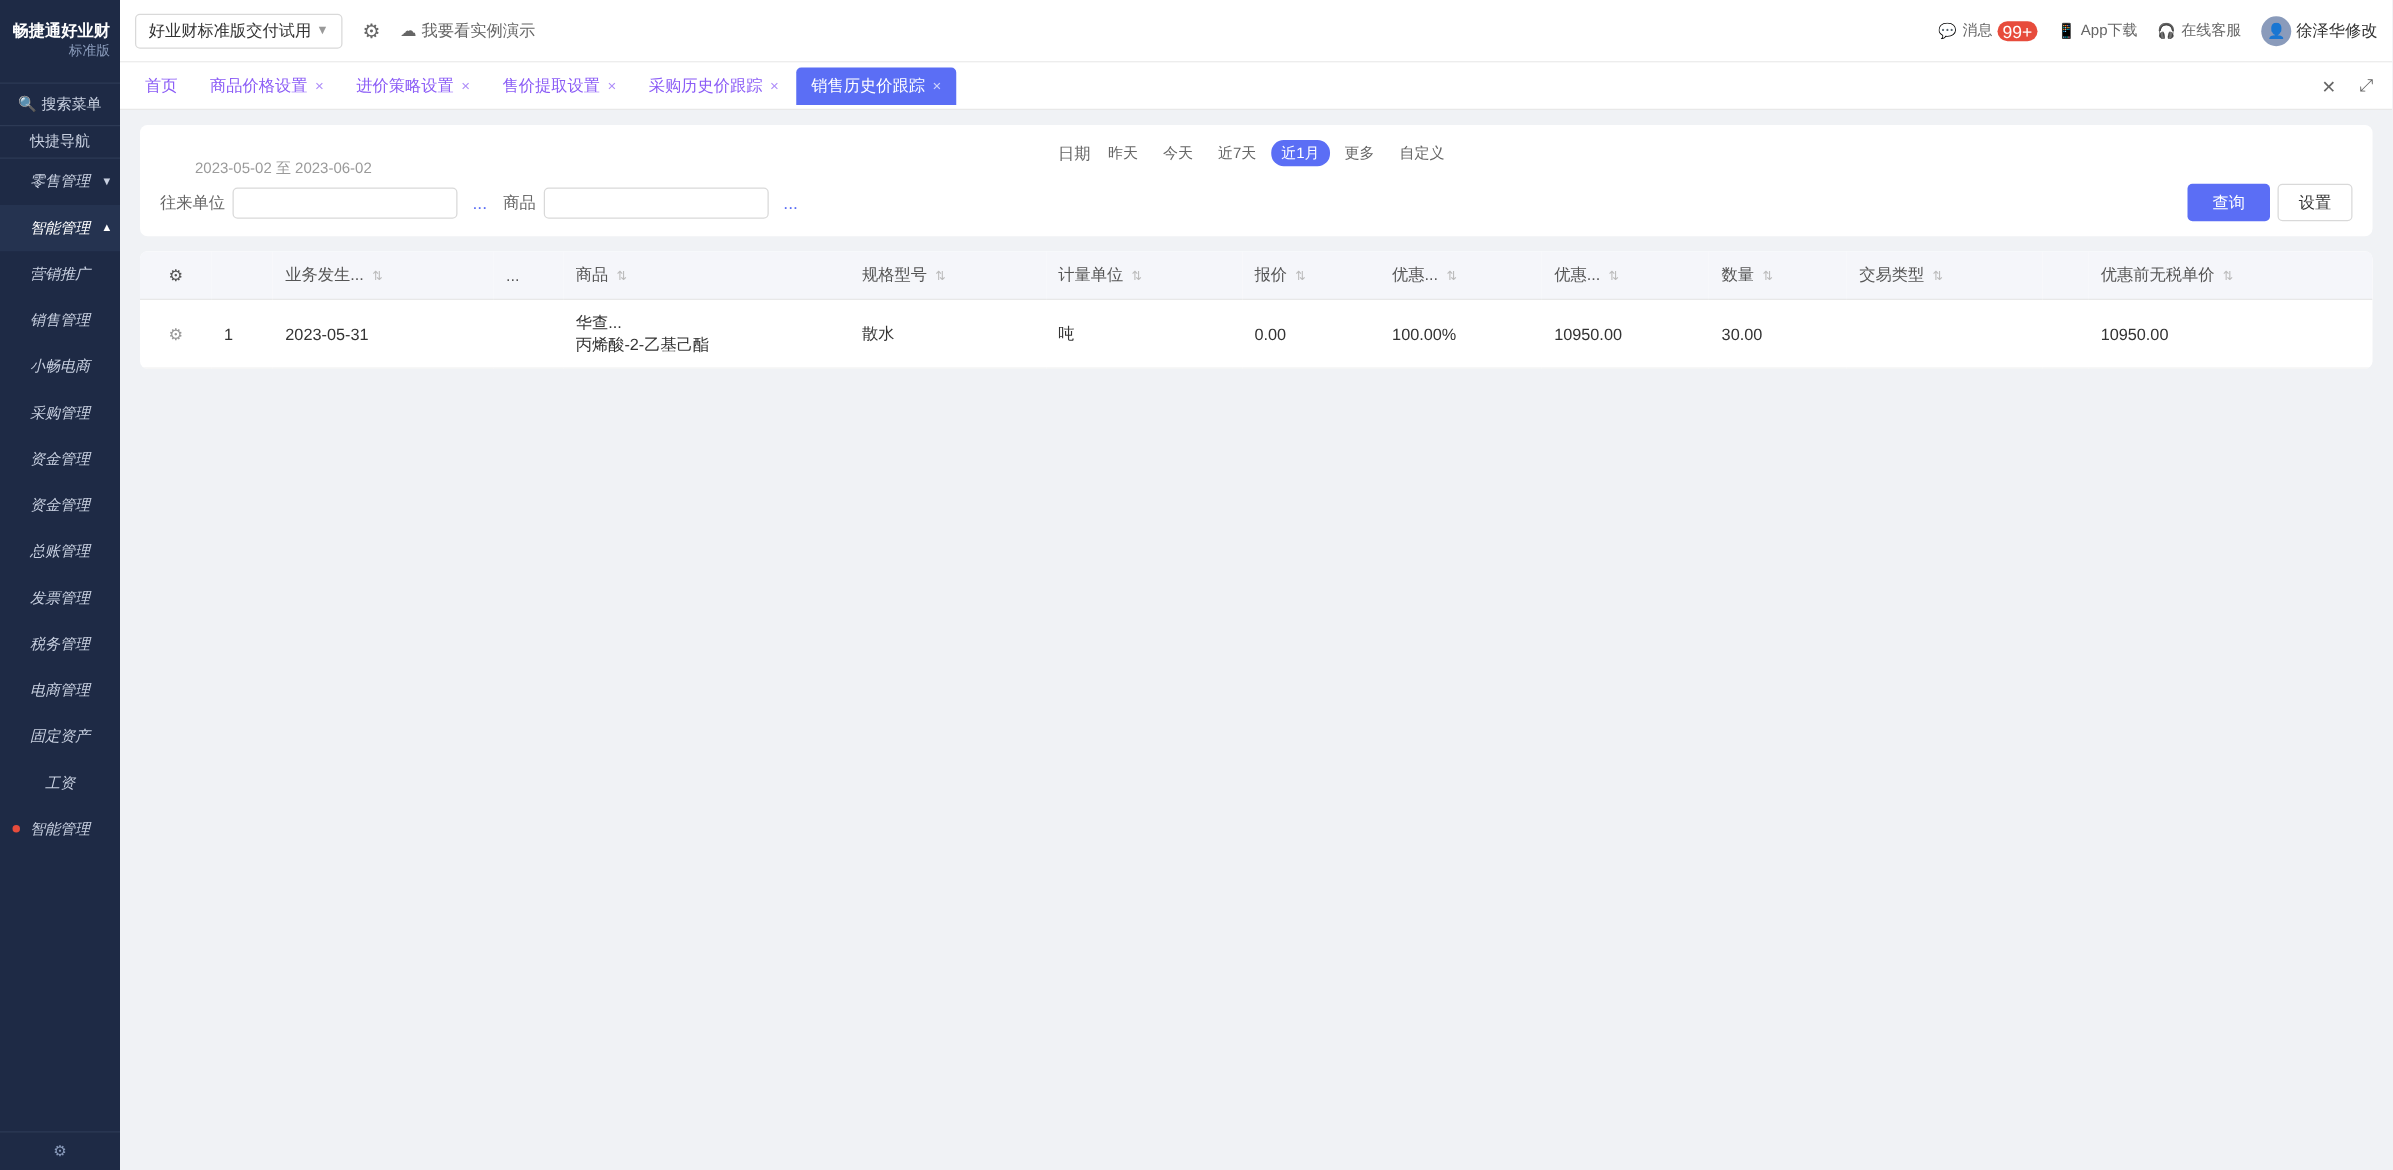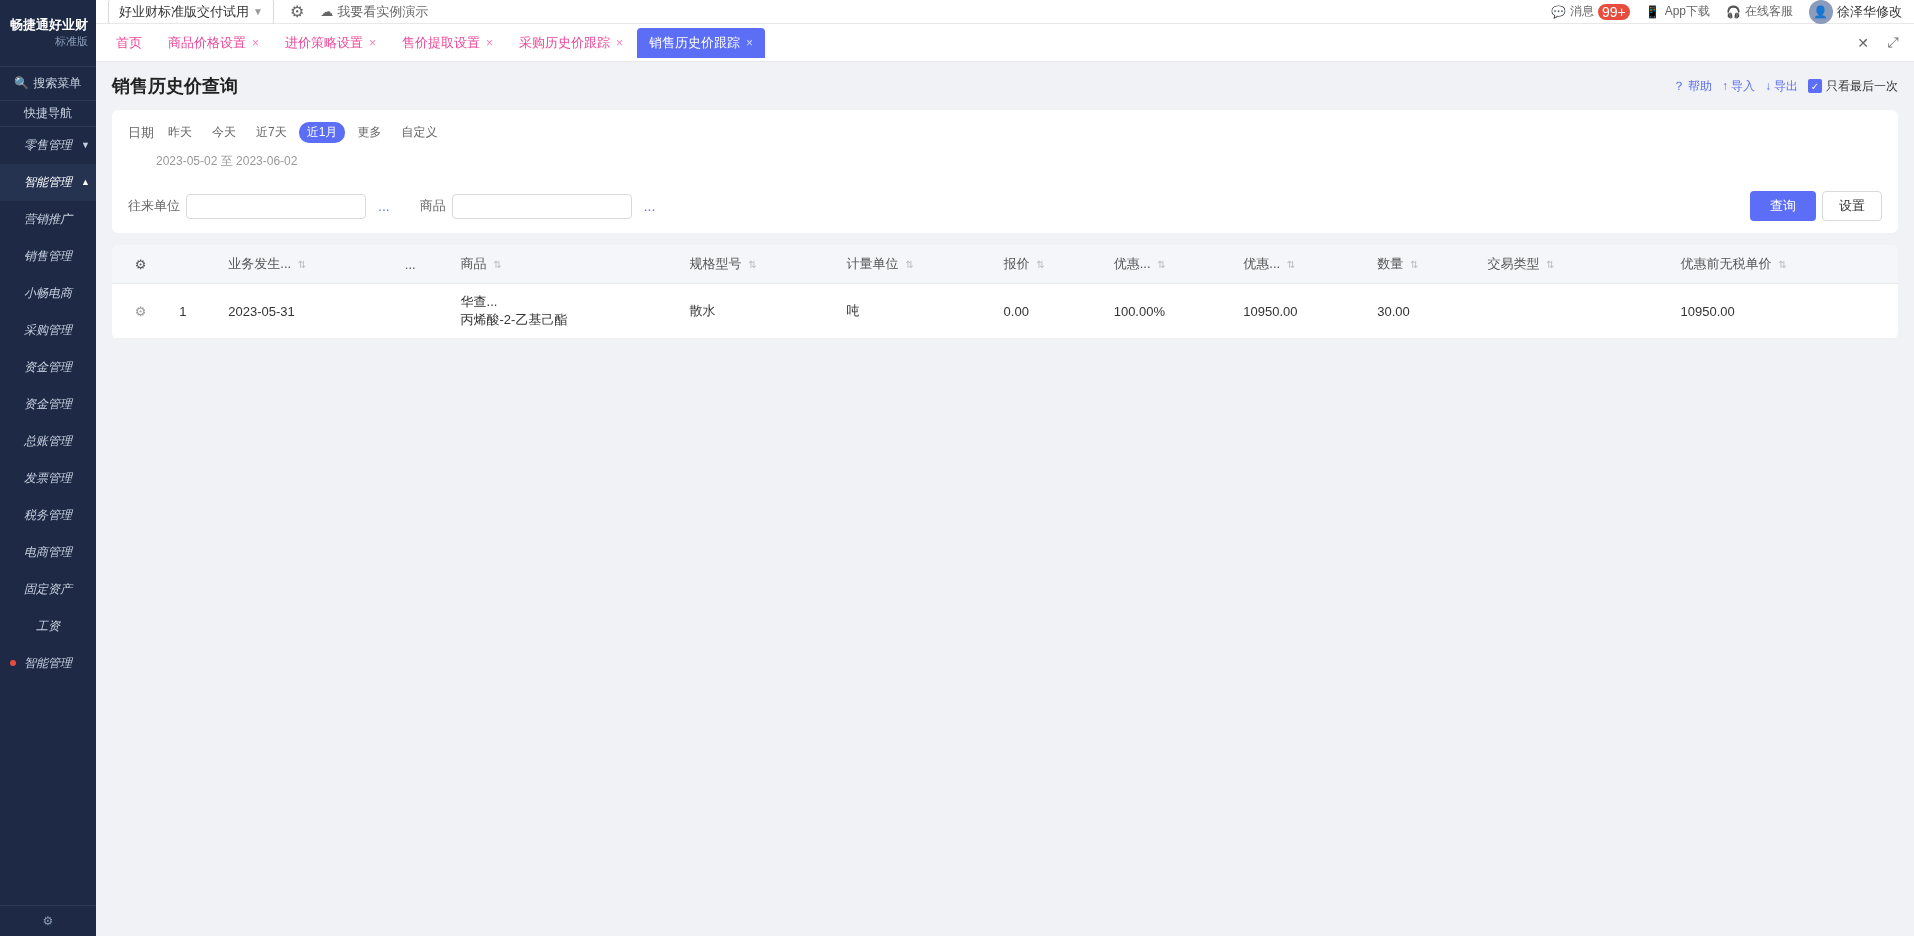--- a/index.html
+++ b/index.html
@@ -75,21 +75,21 @@
       flex-direction: column;
       height: 100%;
       overflow: hidden;
     }
 
     
     .topbar {
       background: #fff;
       border-bottom: 1px solid #e8e8e8;
       padding: 0 12px;
-      height: 24px;
+      height: 50px;
       display: flex;
       align-items: center;
       justify-content: space-between;
       flex-shrink: 0;
     }
     .topbar-left {
       display: flex;
       align-items: center;
       gap: 8px;
     }
@@ -168,21 +168,21 @@
       display: flex;
       align-items: center;
       padding: 0 8px;
       height: 38px;
       flex-shrink: 0;
       gap: 2px;
     }
     .tab {
       padding: 6px 12px;
       font-size: 13px;
-      color: #ec4899;
+      color: #8b5cf6;
       cursor: pointer;
       border-radius: 4px 4px 0 0;
       white-space: nowrap;
       display: flex;
       align-items: center;
       gap: 4px;
     }
     .tab.active {
       background: #5b6ef5;
       color: #fff;
@@ -266,22 +266,23 @@
     }
 
     
     .filter-bar {
       background: #fff;
       border-radius: 6px;
       padding: 12px 16px;
       margin-bottom: 12px;
       display: flex;
       align-items: center;
-      gap: 24px;
+      gap: 7px;
       flex-wrap: wrap;
+      justify-content: center;
     }
     .filter-group {
       display: flex;
       align-items: center;
       gap: 6px;
     }
     .filter-label {
       color: #666;
       font-size: 13px;
       white-space: nowrap;
@@ -508,41 +509,20 @@
       <span class="tab-close">×</span>
     </div>
     <div class="tab-controls">
       <div class="tab-ctrl-btn">✕</div>
       <div class="tab-ctrl-btn">⤢</div>
     </div>
   </div>
 
   <div class="page-body">
 
-    <div class="page-header">
-      <h1 class="page-title">销售历史价查询</h1>
-      <div class="page-actions">
-        <div class="page-action-link">
-          <span>？</span>
-          <span>帮助</span>
-        </div>
-        <div class="page-action-link">
-          <span>↑</span>
-          <span>导入</span>
-        </div>
-        <div class="page-action-link">
-          <span>↓</span>
-          <span>导出</span>
-        </div>
-        <div class="checkbox-wrap">
-          <div class="checkbox-checked">✓</div>
-          <span>只看最后一次</span>
-        </div>
-      </div>
-    </div>
 
     <div class="filter-bar">
       <div class="filter-group">
         <span class="filter-label">日期</span>
         <div class="date-btns">
           <span class="date-btn">昨天</span>
           <span class="date-btn">今天</span>
           <span class="date-btn">近7天</span>
           <span class="date-btn active">近1月</span>
           <span class="date-btn">更多</span>

